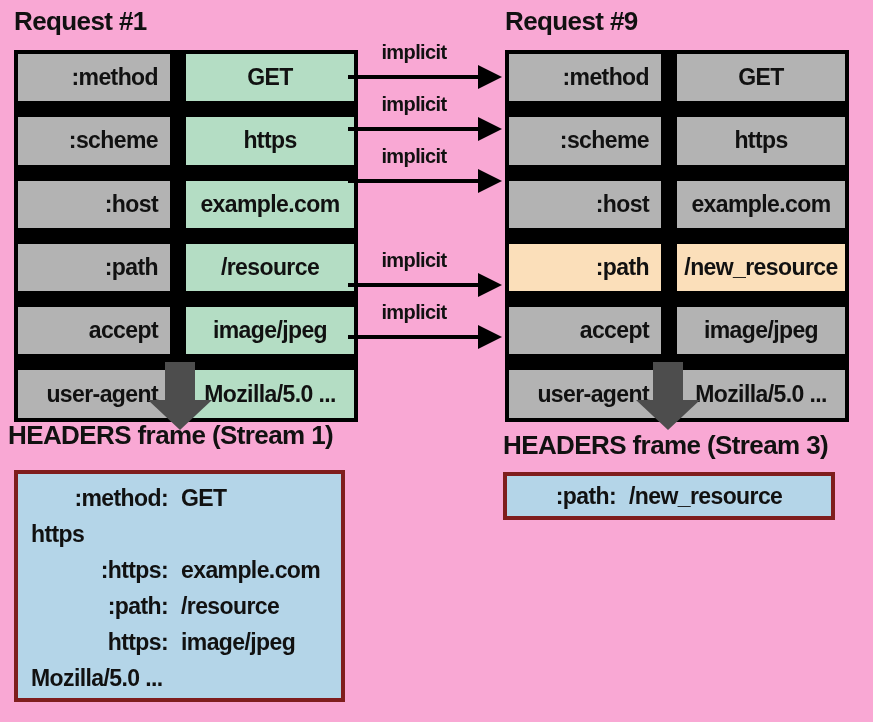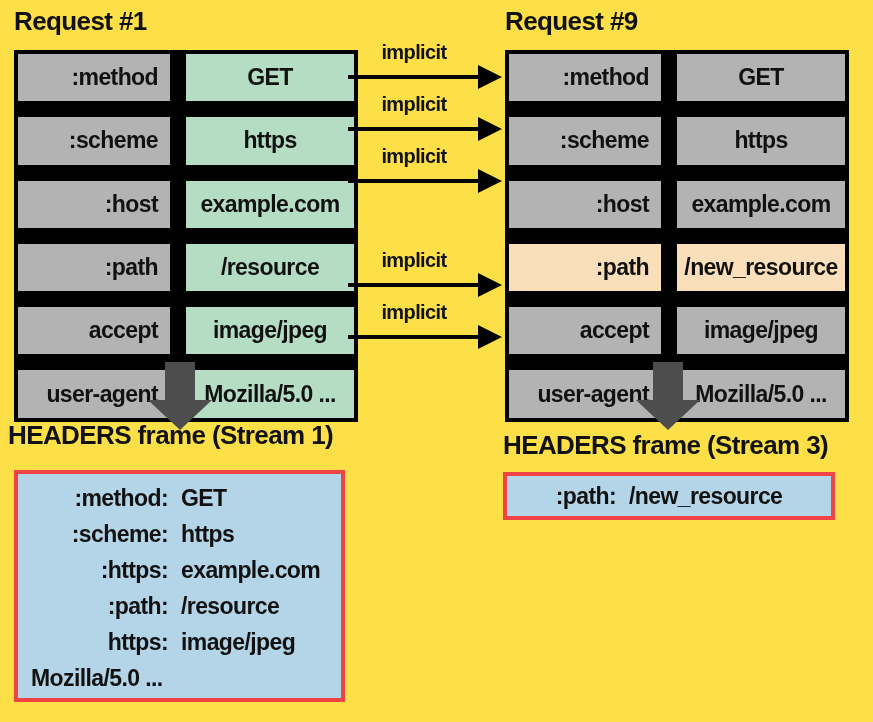--- a/index.html
+++ b/index.html
@@ -1,17 +1,17 @@
 <!DOCTYPE html>
 <html><head>
 <meta charset="utf-8">
 <style>
   html,body{margin:0;padding:0;background:#fff;}
   .canvas{
-    position:relative;width:873px;height:722px;background:#fde047;overflow:hidden;
+    position:relative;width:873px;height:722px;background:#f9a8d4;overflow:hidden;
     font-family:"Liberation Sans",sans-serif;font-weight:bold;color:#111;
     letter-spacing:-0.6px;
   }
   .title{position:absolute;font-size:26px;white-space:nowrap;}
   .hdr-table{
     position:absolute;display:grid;grid-template-columns:152px 168px;
     grid-auto-rows:47.3px;background:#000;padding:4px;gap:16px;box-sizing:border-box;
   }
   .cell{display:flex;align-items:center;font-size:23px;white-space:nowrap;overflow:hidden;}
   .name-cell{background:#b3b3b3;justify-content:flex-end;padding-right:12px;}
@@ -23,21 +23,21 @@
   .ia-label{position:absolute;left:0;top:0;width:132px;text-align:center;font-size:20px;}
   .ia-line{position:absolute;left:0;top:34px;width:134px;height:4px;background:#000;}
   .ia-head{position:absolute;left:130px;top:24px;width:0;height:0;
     border-top:12px solid transparent;border-bottom:12px solid transparent;border-left:24px solid #000;}
   
   .down-arrow{position:absolute;width:64px;top:362px;}
   .da-shaft{width:30px;height:38px;background:#4d4d4d;margin:0 auto;}
   .da-head{width:0;height:0;border-left:32px solid transparent;border-right:32px solid transparent;
     border-top:30px solid #4d4d4d;}
   
-  .frame-box{position:absolute;background:#b4d5e8;border:4px solid #ef4444;box-sizing:border-box;}
+  .frame-box{position:absolute;background:#b4d5e8;border:4px solid #7f1d1d;box-sizing:border-box;}
   .frame-box .line{display:flex;align-items:center;line-height:36px;font-size:23px;white-space:nowrap;}
   .frame-box .hname{width:150px;text-align:right;display:inline-block;}
   .frame-box .hval{margin-left:13px;}
   .frame1{left:14px;top:470px;width:331px;height:232px;padding-top:6px;}
   .frame3{left:503px;top:472px;width:332px;height:48px;display:flex;align-items:center;justify-content:center;}
   .frame3 .hname{width:auto;}
 </style>
 </head>
 <body>
 
@@ -113,21 +113,20 @@
     <div class="da-head"></div>
   </div>
 
   <div class="title" style="left:8px;top:420px;">HEADERS frame (Stream 1)</div>
   <div class="frame-box frame1">
     <div class="line">
       <span class="hname">:method:</span>
       <span class="hval">GET</span>
     </div>
     <div class="line">
-      <span class="hname">:scheme:</span>
       <span class="hval">https</span>
     </div>
     <div class="line">
       <span class="hname">:https:</span>
       <span class="hval">example.com</span>
     </div>
     <div class="line">
       <span class="hname">:path:</span>
       <span class="hval">/resource</span>
     </div>

